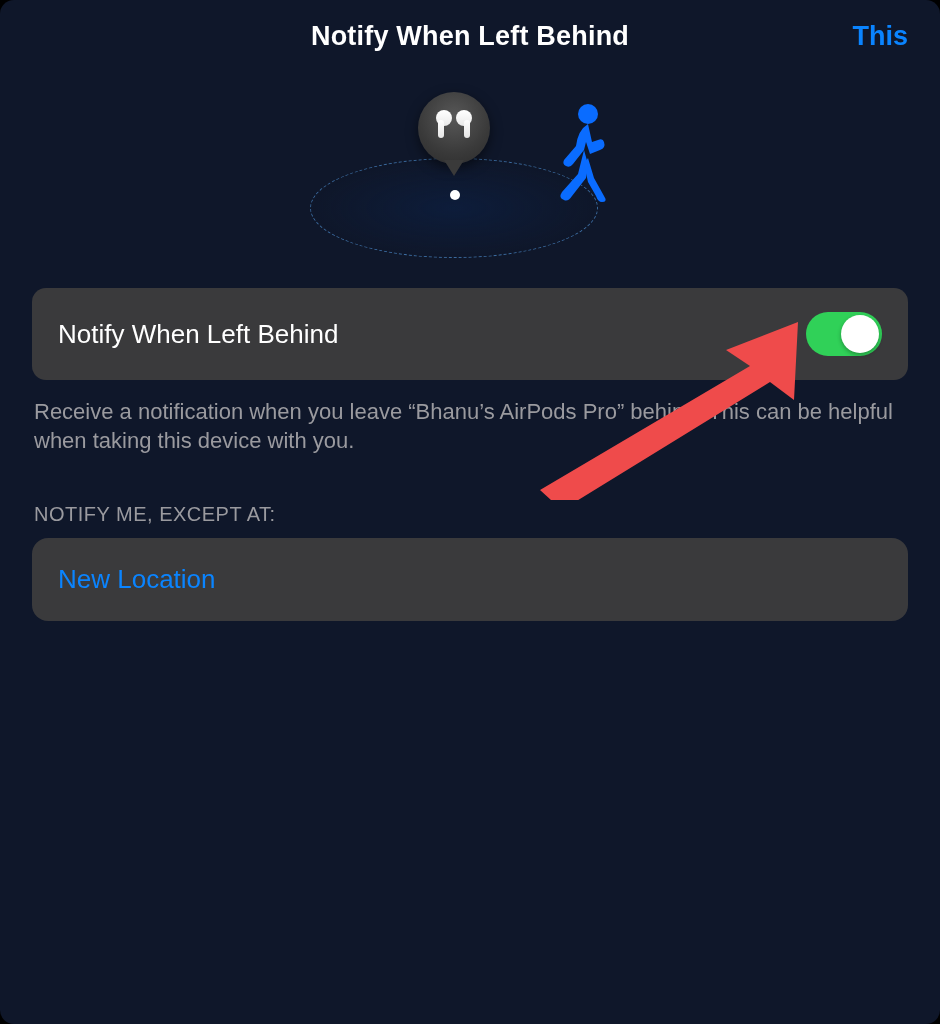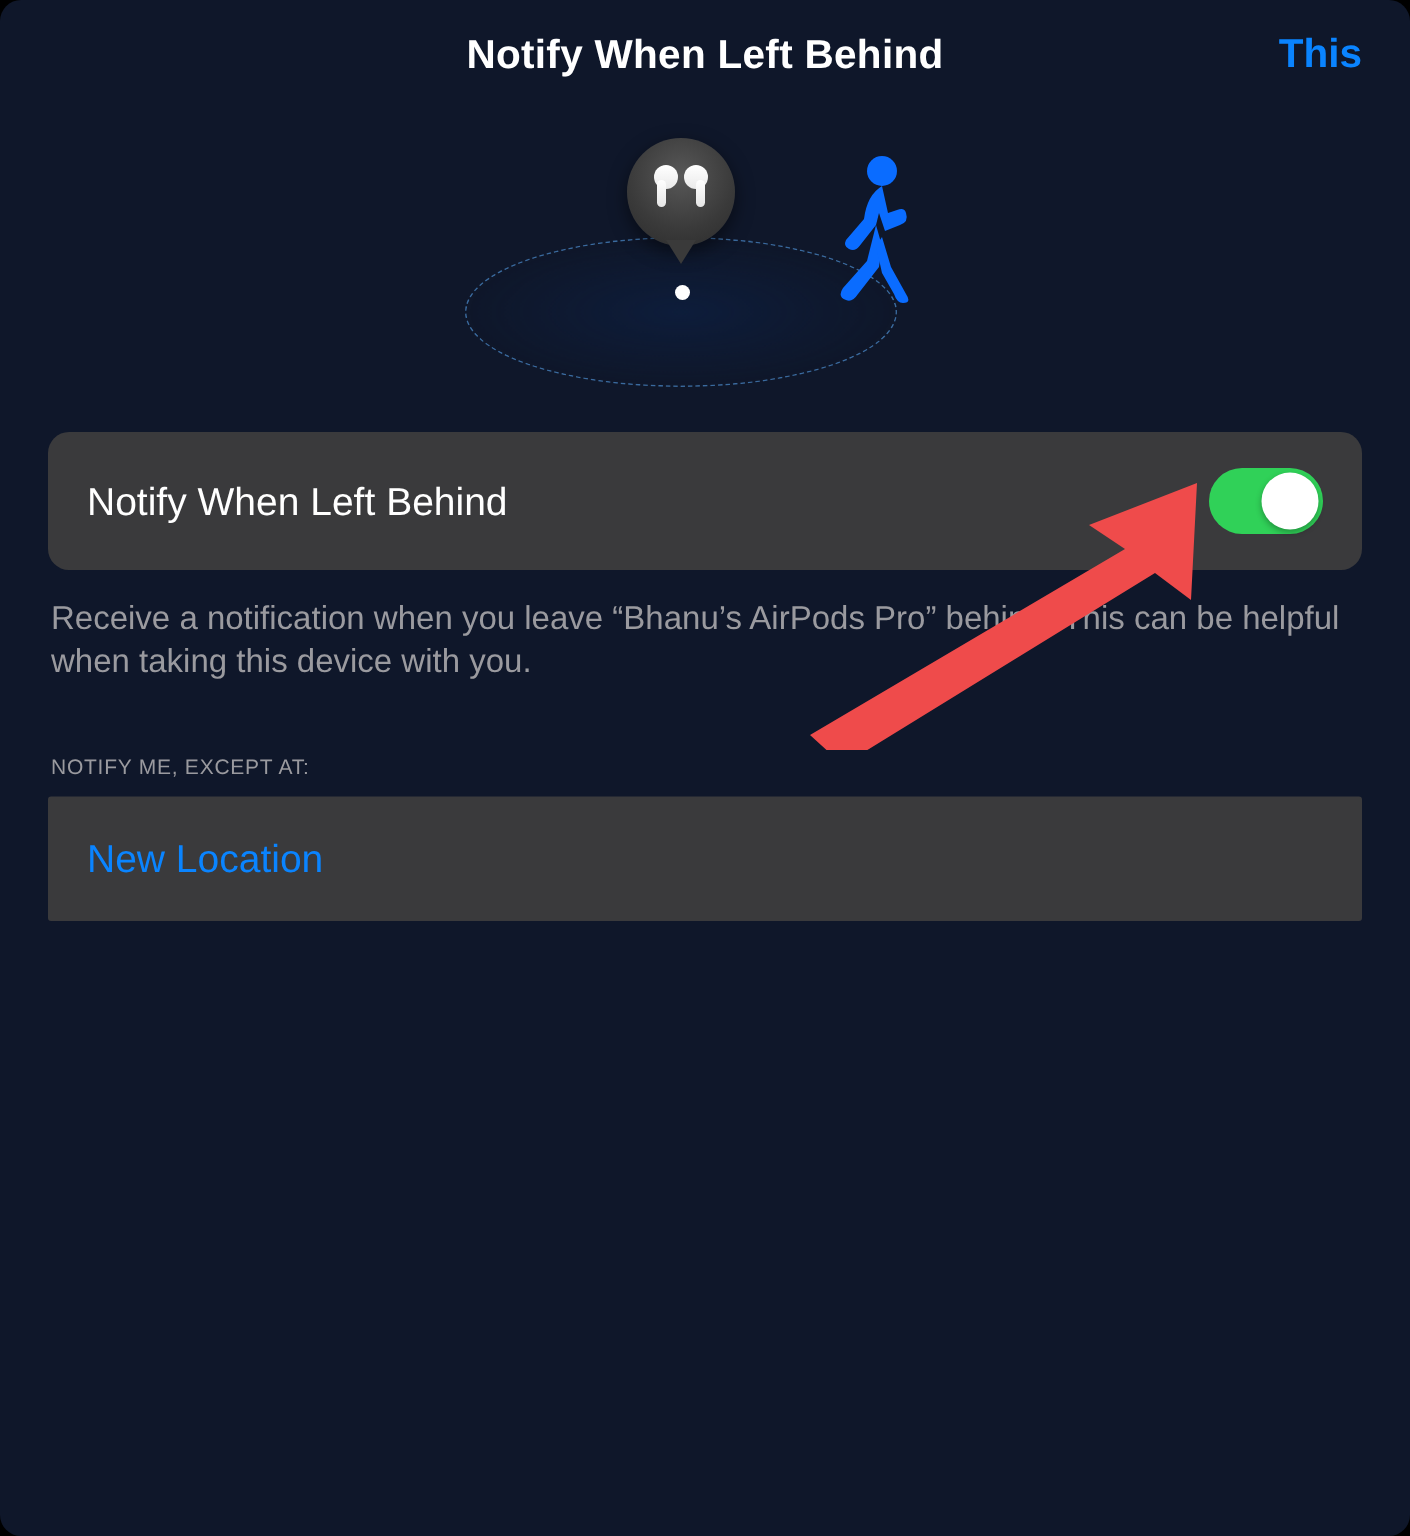--- a/index.html
+++ b/index.html
@@ -152,27 +152,27 @@
       box-shadow: 0 2px 4px rgba(0,0,0,.3);
     }
     .footnote {
       color: #9a9a9f;
       font-size: 22px;
       line-height: 1.3;
       margin: 18px 34px 0 34px;
     }
     .section-header {
       color: #9a9a9f;
-      font-size: 14px;
+      font-size: 20px;
       letter-spacing: .5px;
       margin: 48px 34px 12px 34px;
     }
     .link-cell {
       background: #3a3a3c;
-      border-radius: 2px;
+      border-radius: 16px;
       padding: 26px 26px;
       margin: 0 32px;
     }
     .link {
       color: #0a84ff;
       font-size: 26px;
       cursor: pointer;
     }
     .arrow-annotation {
       position: absolute;

